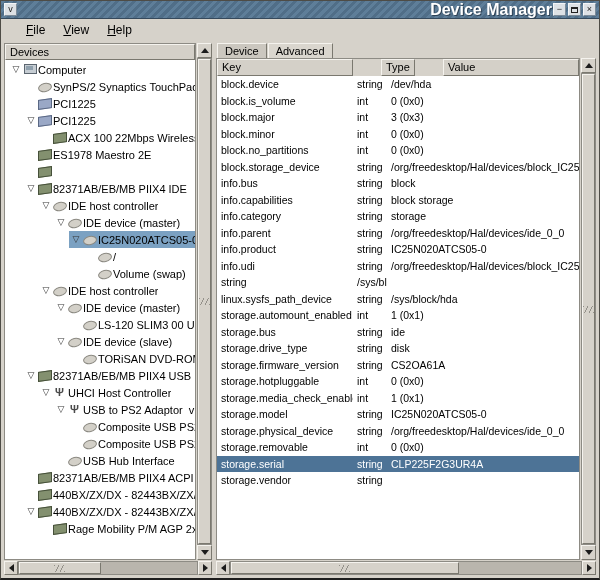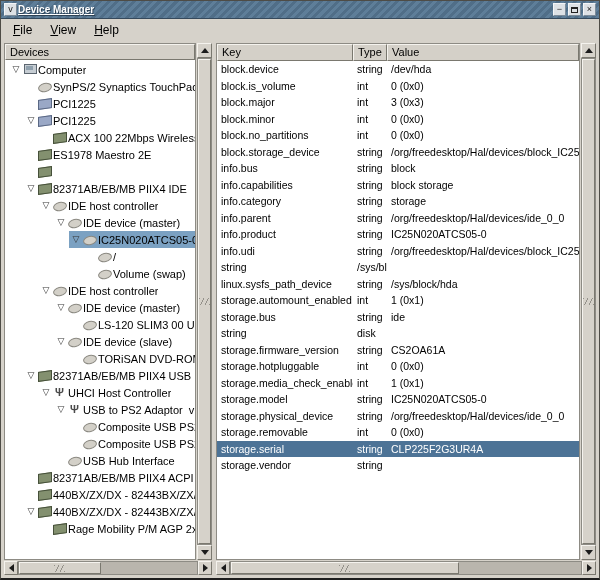--- a/index.html
+++ b/index.html
@@ -6,25 +6,25 @@
   html,body { width:600px; height:580px; }
   body { font-family:"Liberation Sans", sans-serif; font-size:11px; color:#000; background:#d6d2ca; }
   .window { width:600px; height:580px; border:1px solid #4e4c46; border-bottom:2px solid #1e1e1e; display:flex; flex-direction:column; background:#d6d2ca; }
 
   
   .titlebar { height:18px; flex:0 0 18px; display:flex; align-items:center; padding:0 2px;
     background:repeating-linear-gradient(135deg,#5e7e99 0 3px,#506e88 3px 6px);
     border-bottom:1px solid #35495c; }
   .titlebar .wbtn { width:13px; height:13px; background:#dde1e5; border:1px solid; border-color:#f4f6f8 #7c8b99 #7c8b99 #f4f6f8;
     display:flex; align-items:center; justify-content:center; font-size:9px; line-height:9px; color:#222; margin:0 1px; }
-  .tb-title { flex:1; text-align:left; color:#fff; font-weight:bold; font-size:10px; text-shadow:1px 1px 0 #2e4255;text-decoration:underline; }
+  .tb-title { flex:1; text-align:right; color:#fff; font-weight:bold; font-size:16px; text-shadow:1px 1px 0 #2e4255; }
   .maxglyph { width:7px; height:6px; border:1px solid #222; border-top-width:2px; display:block; }
 
   
-  .menubar { height:22px; flex:0 0 22px; display:flex; align-items:center; padding-left:3px; background:#d6d2ca; }
+  .menubar { height:22px; flex:0 0 22px; display:flex; align-items:center; padding-left:16px; background:#d6d2ca; }
   .menu-item { padding:3px 9px; font-size:12px; }
   .menu-item u { text-decoration:underline; }
 
   
   .main { flex:1; display:flex; padding:2px 3px 3px 3px; gap:4px; overflow:hidden; }
   .pane { display:flex; flex-direction:column; }
   .left-pane  { width:208px; flex:0 0 208px; }
   .right-pane { flex:1; }
 
   .pane-body { flex:1; display:flex; overflow:hidden; }
@@ -50,21 +50,21 @@
   .t-card-green::before { content:""; position:absolute; left:0; top:2px; width:12px; height:8px; background:#83906f; border:1px solid #46503a; transform:skewY(-8deg); }
   .t-usb { font-size:11px; line-height:13px; text-align:center; color:#4a4a4a; font-weight:bold; }
 
   
   .tabs { height:15px; flex:0 0 15px; display:flex; align-items:flex-end; padding-left:1px; }
   .tab { padding:1px 7px 1px 7px; font-size:11px; border:1px solid #7a786f; border-bottom:none; margin-right:1px; }
   .tab.active { background:#cbc7bf; border-color:#f5f3ee #7a786f transparent #f5f3ee; }
   .tab.inactive { background:#dad6ce; border-color:#f5f3ee #7a786f #7a786f #f5f3ee; }
 
   
-  .thead { height:17px; flex:0 0 17px; display:grid; grid-template-columns:136px 34px 1fr; }
+  .thead { height:17px; flex:0 0 17px; display:grid; grid-template-columns:136px 34px 1fr;gap:28px; }
   .thcell { background:#d4d0c8; border:1px solid; border-color:#f5f3ee #7a786f #7a786f #f5f3ee;
     padding:1px 4px; font-size:11px; white-space:pre; overflow:hidden; }
   .tbody { flex:1; background:#fff; overflow:hidden; }
   .drow { height:16.5px; display:grid; grid-template-columns:136px 34px 1fr; align-items:center; }
   .drow span { white-space:pre; overflow:hidden; padding:0 4px; font-size:10.5px; }
   .drow.sel { background:#4d7396; color:#fff; }
 
   
   .vscroll { width:15px; flex:0 0 15px; display:flex; flex-direction:column; margin-left:1px; }
   .hscroll { height:14px; flex:0 0 14px; display:flex; margin-top:1px; }
@@ -164,20 +164,24 @@
               <span class="grip"></span>
             </div>
         </div>
         <span class="sbtn">
             <i class="arr right"></i>
           </span>
       </div>
     </div>
 
     <div class="pane right-pane">
+      <div class="tabs" id="tabs">
+          <span class="tab active">Device</span>
+          <span class="tab inactive">Advanced</span>
+        </div>
       <div class="pane-body">
         <div class="pane-content">
           <div class="thead">
             <span class="thcell">Key</span>
             <span class="thcell">Type</span>
             <span class="thcell">Value</span>
           </div>
           <div class="tbody" id="tbody">
               <div class="drow">
                 <span>block.device</span>
@@ -252,20 +256,21 @@
                 <span>storage.automount_enabled</span>
                 <span>int</span>
                 <span>1 (0x1)</span>
               </div>
               <div class="drow">
                 <span>storage.bus</span>
                 <span>string</span>
                 <span>ide</span>
               </div>
               <div class="drow">
+                <span>storage.drive_type</span>
                 <span>string</span>
                 <span>disk</span>
               </div>
               <div class="drow">
                 <span>storage.firmware_version</span>
                 <span>string</span>
                 <span>CS2OA61A</span>
               </div>
               <div class="drow">
                 <span>storage.hotpluggable</span>

